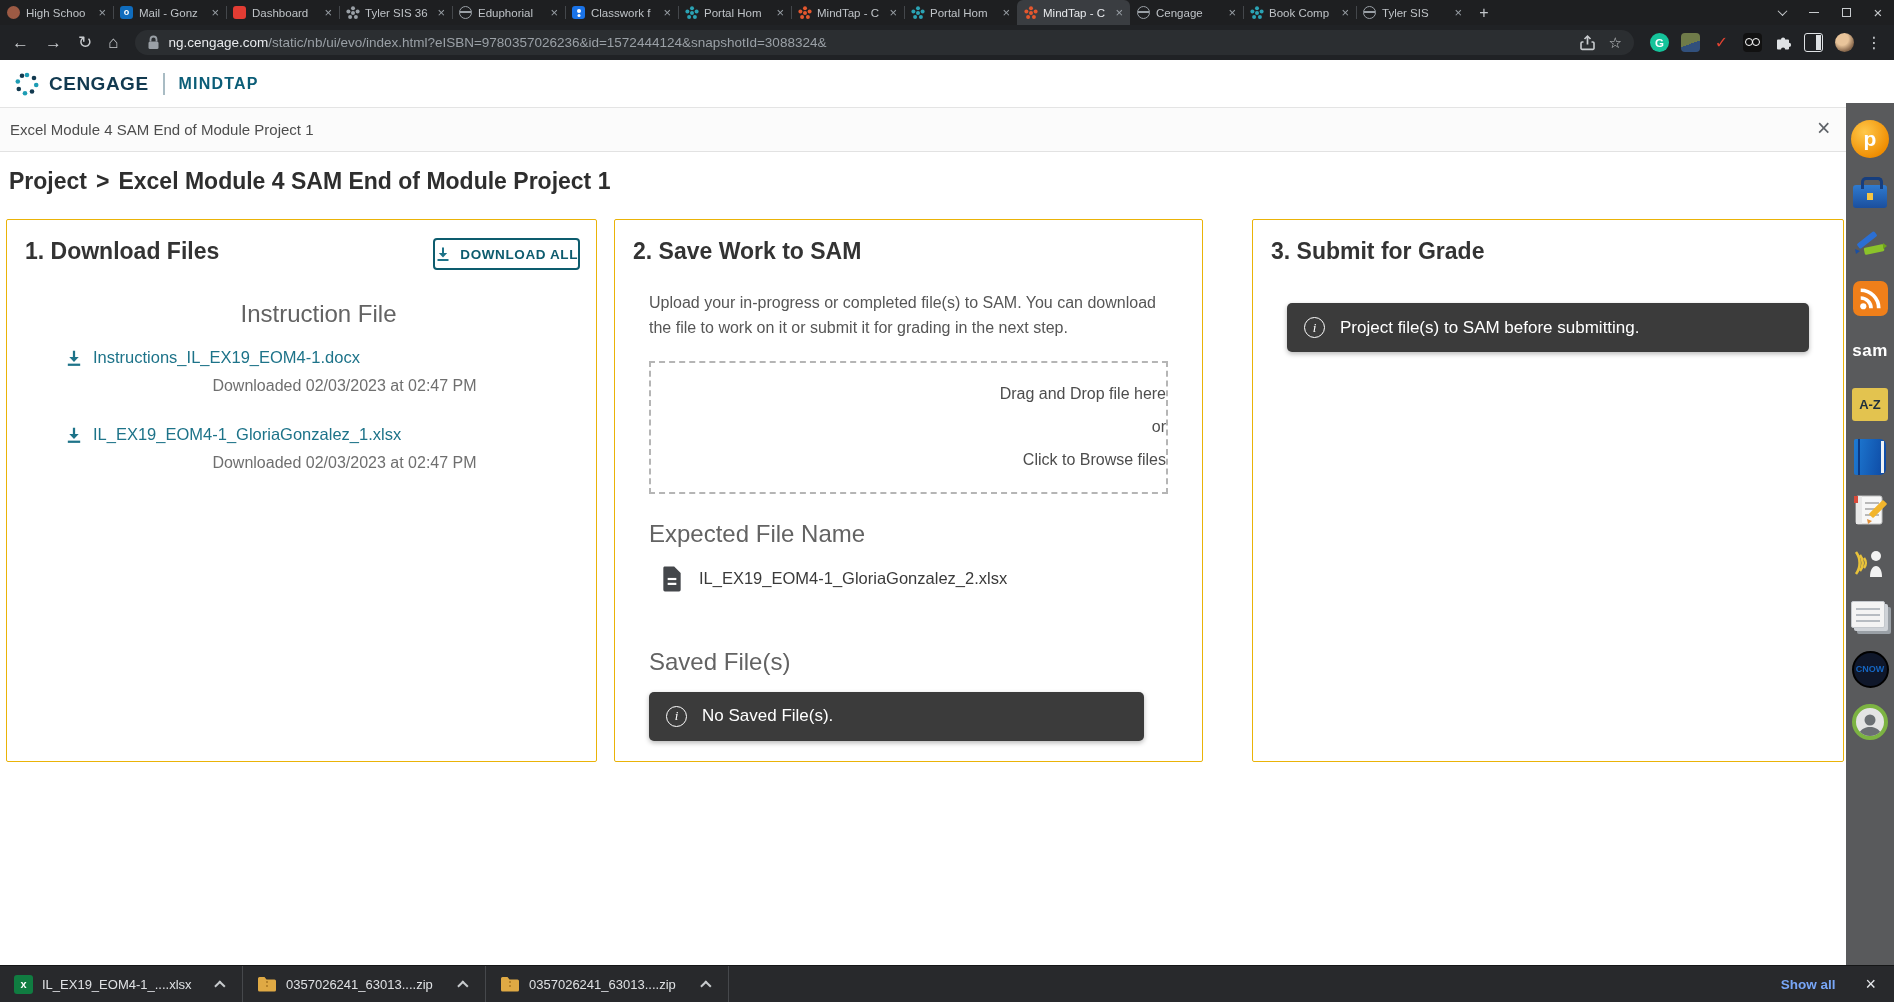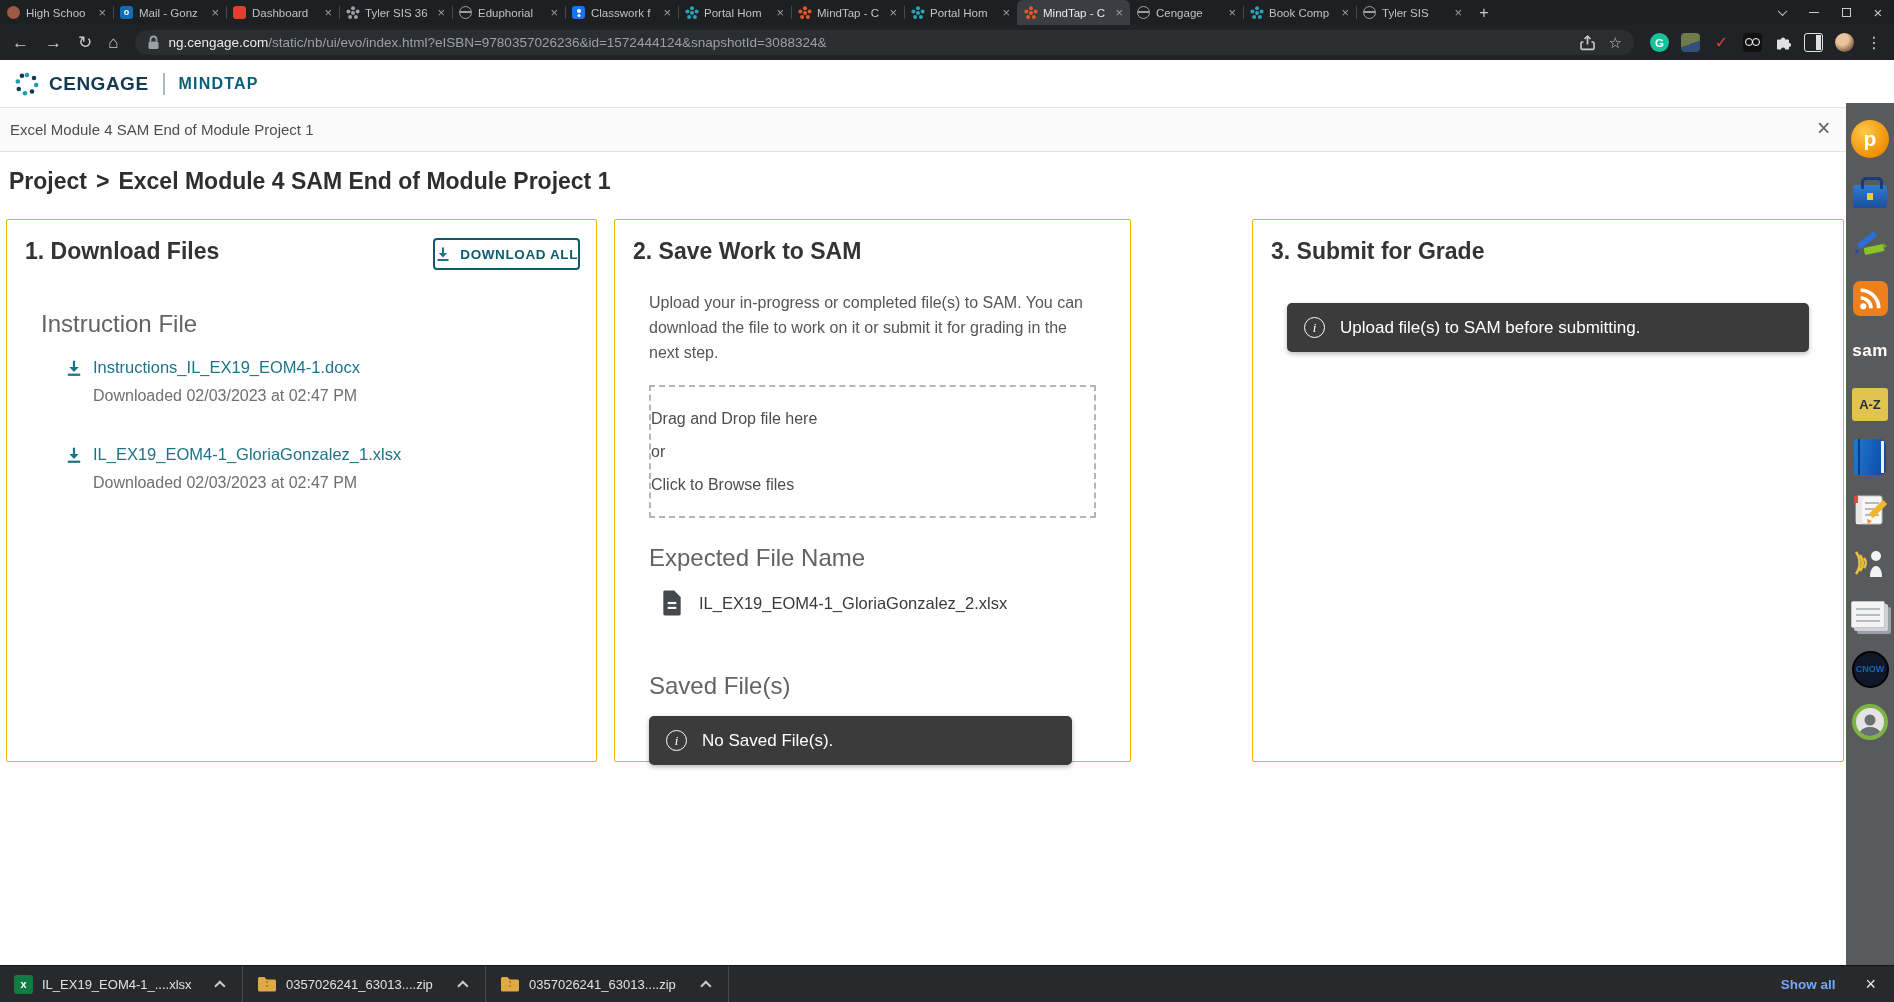--- a/index.html
+++ b/index.html
@@ -105,41 +105,41 @@
   .activity-close { position: absolute; left: 1817px; top: 9px; font-size: 23px; color: #5f6368; line-height: 1; }
 
   
   .workspace { position: absolute; top: 152px; left: 0; right: 48px; bottom: 37px; background: #fff; }
   .breadcrumb { position: absolute; top: 16px; left: 9px; font-size: 23px; font-weight: bold; color: #2e2e2e; }
   .breadcrumb span { margin-right: 9px; }
 
   .card { position: absolute; top: 67px; height: 543px; background: #fff;
     border: 1px solid #eab308; border-radius: 2px; padding-top: 18px; }
   .card1 { left: 6px;    width: 591px; }
-  .card2 { left: 614px;  width: 517px; }
+  .card2 { left: 614px;  width: 589px; }
   .card3 { left: 1220px; width: 592px; margin-left: 32px; }
   .card-head { display: flex; align-items: flex-start; justify-content: space-between; padding: 0 16px 0 18px; }
   .card-title { font-size: 23px; font-weight: bold; color: #333; }
 
   .btn-download-all { display: inline-flex; align-items: center; gap: 9px;
     border: 2px solid #0d5c6e; border-radius: 4px; background: #fff;
     color: #0d5c6e; font-size: 13.5px; font-weight: bold; letter-spacing: 0.6px;
     padding: 6px 0; cursor: pointer; font-family: inherit; }
 
-  .group { padding-left: 34px; margin-top: 40px; }
+  .group { padding-left: 34px; margin-top: 30px; text-align: center; }
   .group-title, .sec-title { font-size: 24px; color: #636363; }
   .file-row { display: flex; align-items: center; gap: 10px; margin: 20px 0 0 24px; }
   .file-link { font-size: 16.5px; color: #1d7389; text-decoration: none; }
   .dl-svg { color: #1d7389; flex: none; }
   .file-status { margin: 10px 0 0 52px; font-size: 16px; color: #6f6f6f; }
 
   .card-body { padding: 0 34px; }
   .desc { margin-top: 26px; font-size: 16px; color: #565656; line-height: 1.55; }
   .dropzone { margin-top: 20px; height: 133px; border: 2px dashed #b5b5b5;
-    display: flex; flex-direction: column; align-items: flex-start; justify-content: center;
+    display: flex; flex-direction: column; align-items: flex-end; justify-content: center;
     gap: 15px; font-size: 16px; color: #4d4d4d; }
   .card2 .sec-title { margin-top: 26px; }
   .expected-row { display: flex; align-items: center; gap: 16px; margin: 18px 0 0 12px; }
   .expected-name { font-size: 16.5px; color: #3a3a3a; }
   .saved-title { margin-top: 56px !important; }
   .toast { margin-top: 16px; background: #3b3b3b; border-radius: 5px; min-height: 49px;
     display: flex; align-items: center; gap: 15px; padding: 0 17px;
     color: #fff; font-size: 17px; box-shadow: 0 2px 5px rgba(0,0,0,0.28); }
   .info-badge { width: 21px; height: 21px; border: 1.6px solid #fff; border-radius: 50%; flex: none;
     display: flex; align-items: center; justify-content: center;
@@ -413,21 +413,21 @@
     </div>
   </div>
 
   <div class="card card3">
     <div class="card-head">
       <span class="card-title">3. Submit for Grade</span>
     </div>
     <div class="card-body">
       <div class="toast">
         <span class="info-badge">i</span>
-        <span>Upload file(s) to SAM before submitting.</span>
+        <span>Project file(s) to SAM before submitting.</span>
       </div>
     </div>
   </div>
 </div>
 
 <div class="app-dock">
   <div class="dock-item">
       <span class="ic-p">p</span>
     </div>
   <div class="dock-item">

